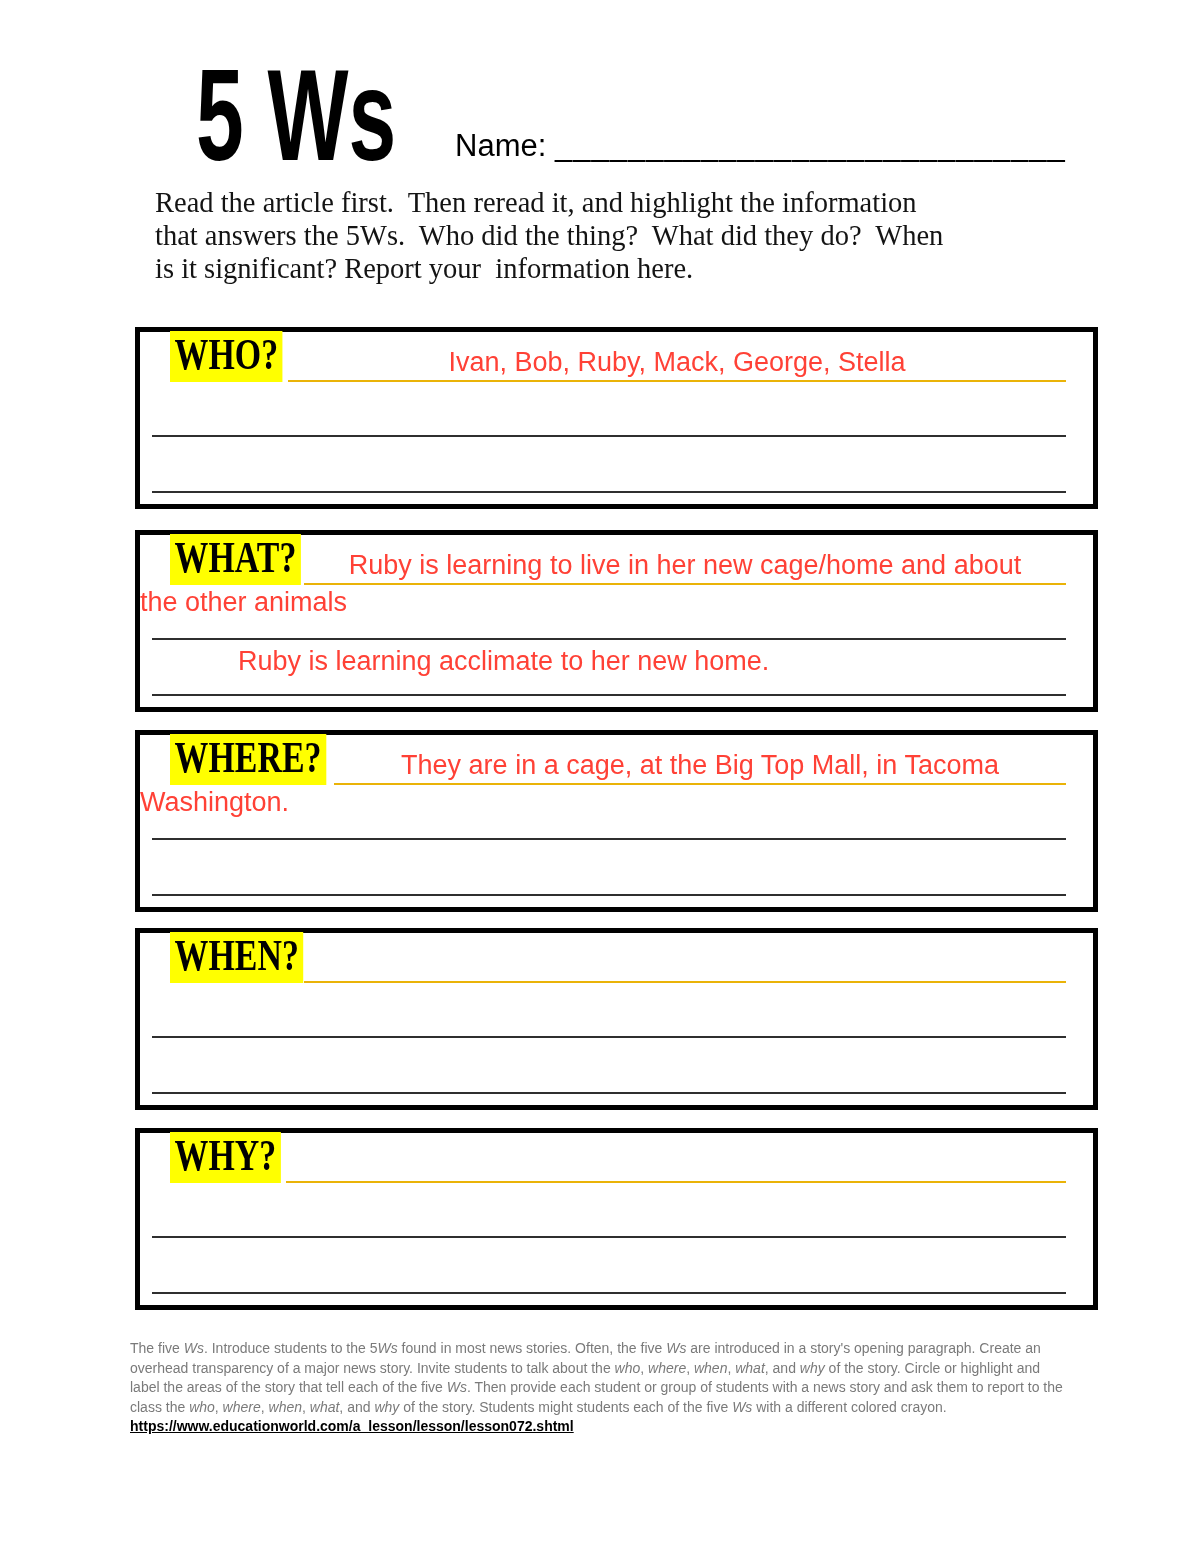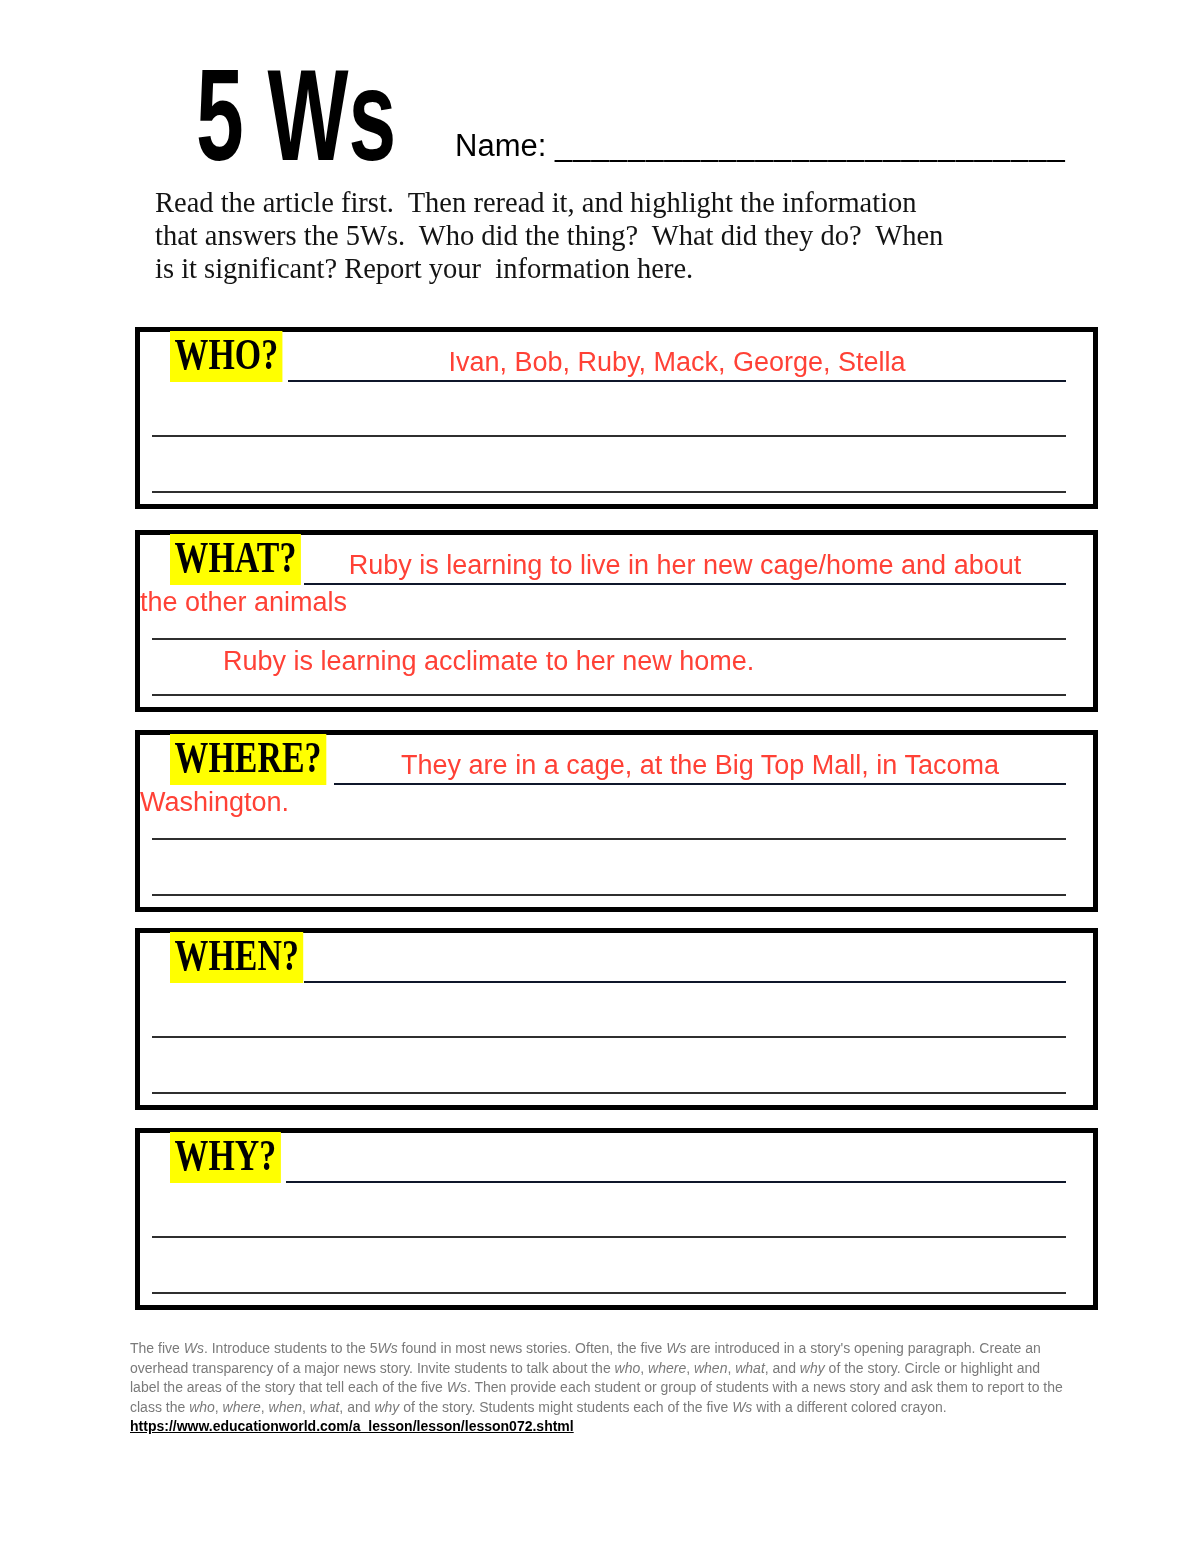--- a/index.html
+++ b/index.html
@@ -23,27 +23,27 @@
   .qbox{position:absolute;left:135px;width:963px;height:182px;box-sizing:border-box;
         border:5px solid #000;background:#fff;}
   #box-who{top:327px}#box-what{top:530px}#box-where{top:730px}#box-when{top:928px}#box-why{top:1128px}
 
   .row1{position:absolute;top:2px;left:8px;right:27px;height:48px;display:flex;align-items:flex-end;padding-left:22px;}
   .label-wrap{flex:0 0 auto;height:48px;display:flex;align-items:flex-end;}
   .w-who{width:112px}.w-what{width:128px}.w-where{width:158px}.w-when{width:128px}.w-why{width:110px}
   .qlabel{display:inline-block;transform:scaleX(0.77);transform-origin:left bottom;
           background:#ffff00;color:#000;padding:1px 6px 3px;
           font:700 44px/1.06 "Liberation Serif",serif;white-space:nowrap;}
-  .line1{flex:1 1 auto;margin-left:6px;height:0;border-bottom:2px solid #0f172a;position:relative;}
+  .line1{flex:1 1 auto;margin-left:6px;height:0;border-bottom:2px solid #eab308;position:relative;}
   .on-line{position:absolute;left:0;right:0;bottom:2px;text-align:center;white-space:nowrap;}
   .red-answer{color:#ff4136;font:400 27px/1.1 "Liberation Sans",sans-serif;}
   .center-answer{position:absolute;top:53px;left:0;right:0;white-space:nowrap;}
   .line2{position:absolute;top:103px;left:12px;right:27px;border-bottom:2px solid #2f2f2f;}
   .line3{position:absolute;top:159px;left:12px;right:27px;border-bottom:2px solid #2f2f2f;}
-  .line3-answer{position:absolute;top:112px;left:83px;white-space:nowrap;}
+  .line3-answer{position:absolute;top:112px;left:98px;white-space:nowrap;}
 
   
   .footer{position:absolute;left:130px;top:1339px;width:995px;color:#7a7a7a;
           font:400 14px/19.5px "Liberation Sans",sans-serif;}
   .footer .fline{white-space:pre;}
   .source-link{display:inline-block;color:#000000;font-weight:700;text-decoration:underline;cursor:pointer;}
 </style>
 </head>
 <body>
 

